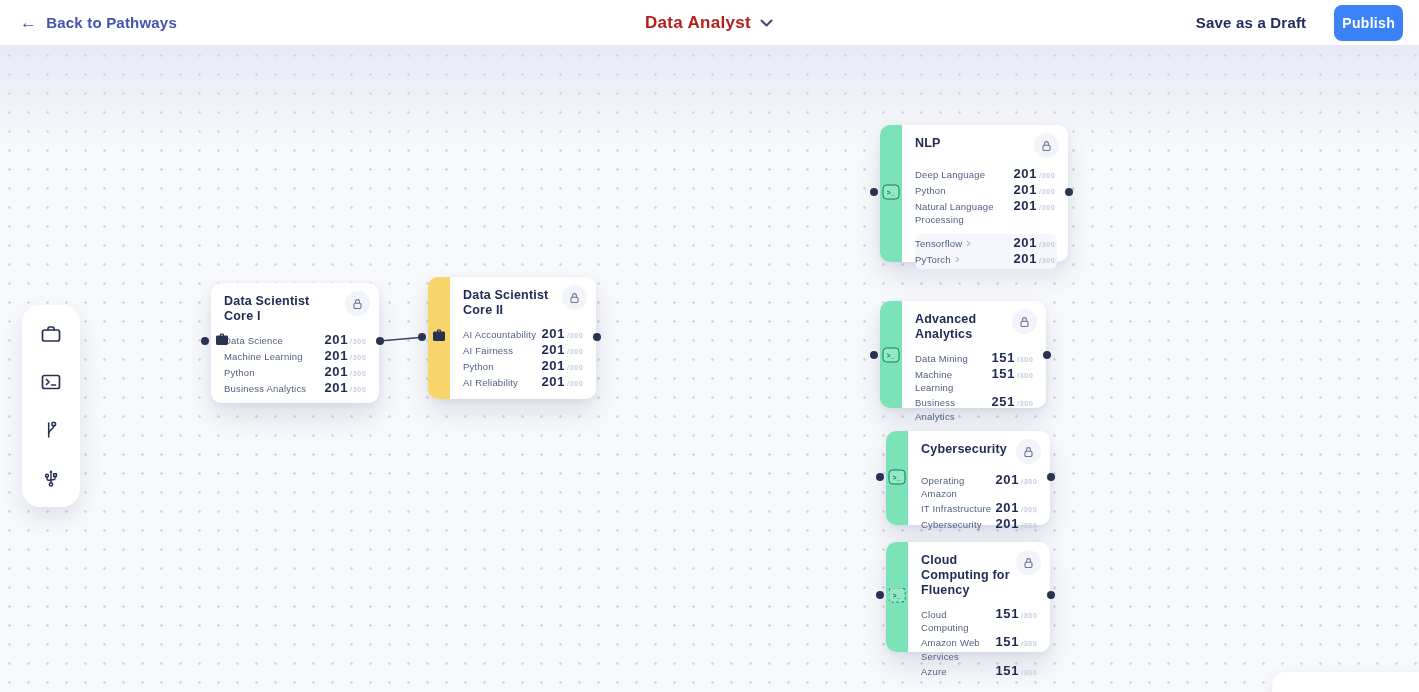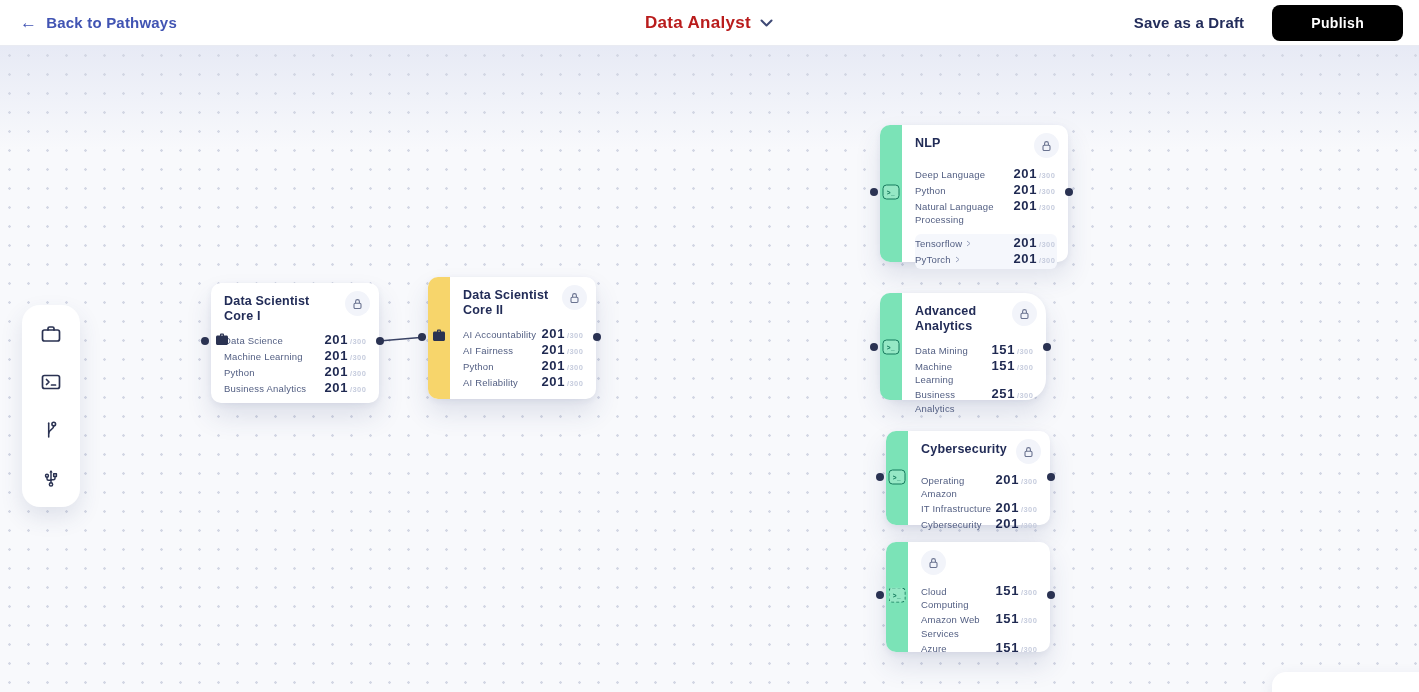--- a/index.html
+++ b/index.html
@@ -11,22 +11,22 @@
   .header { position:absolute; top:0; left:0; right:0; height:46px; background:#fff;
     border-bottom:1px solid #E9EBF2; display:flex; align-items:center; z-index:10; }
   .back-link { display:flex; align-items:center; gap:9px; margin-left:20px;
     color:#4154B3; font-weight:bold; font-size:15px; letter-spacing:.2px; cursor:pointer; }
   .back-arrow { font-size:17px; line-height:1; }
   .title-wrap { position:absolute; left:50%; transform:translateX(-50%);
     display:flex; align-items:center; gap:9px; color:#b91c1c; font-weight:bold;
     font-size:17px; letter-spacing:.3px; cursor:pointer; }
   .header-right { margin-left:auto; display:flex; align-items:center; gap:28px; margin-right:16px; }
   .save-draft { color:#232D5B; font-weight:bold; font-size:15px; letter-spacing:.2px; cursor:pointer; }
-  .publish-btn { background:#000000; color:#fff; font-weight:bold; font-size:14px;
-    letter-spacing:.3px; padding:10px 39px; border-radius:8px; border:none; cursor:pointer; }
+  .publish-btn { background:#3b82f6; color:#fff; font-weight:bold; font-size:14px;
+    letter-spacing:.3px; padding:10px 8px; border-radius:8px; border:none; cursor:pointer; }
 
   
   .canvas { position:absolute; top:46px; left:0; right:0; bottom:0;
     background-color:#F8F9FC;
     background-image:
       radial-gradient(circle, #D3D7E4 1.1px, transparent 1.5px),
       linear-gradient(180deg, #E7EAF5 0%, rgba(231,234,245,0) 16%);
     background-size:19px 19px, 100% 100%; }
 
   
@@ -275,21 +275,21 @@
           </span>
           <span style="flex:1"></span>
           <span class="skill-value">201</span>
           <span class="skill-max">/300</span>
         </div>
       </div>
     </div>
   </div>
 </div>
 
-<div class="card" style="left:880px; top:293px; width:166px; height:107px;border-radius:21px; --dot-y:54px;">
+<div class="card" style="left:880px; top:301px; width:166px; height:107px; --dot-y:54px;">
   <div class="band green">
     <span class="band-icon term-chip">&gt;_</span>
   </div>
   <span class="dot left"></span>
   <span class="dot right"></span>
   <div class="card-body">
     <div class="card-head">
       <div class="card-title">Advanced Analytics</div>
       <div class="lock-badge">
         <svg width="11" height="12" viewBox="0 0 11 12" fill="none" stroke="#6A7390" stroke-width="1.1">
@@ -355,20 +355,21 @@
 </div>
 
 <div class="card" style="left:886px; top:542px; width:164px; height:110px; --dot-y:53px;">
   <div class="band green">
     <span class="band-icon term-chip dashed">&gt;_</span>
   </div>
   <span class="dot left"></span>
   <span class="dot right"></span>
   <div class="card-body">
     <div class="card-head">
+      <div class="card-title">Cloud Computing for Fluency</div>
       <div class="lock-badge">
         <svg width="11" height="12" viewBox="0 0 11 12" fill="none" stroke="#6A7390" stroke-width="1.1">
             <rect x="2" y="5.2" width="7" height="5.3" rx="1.2"></rect>
             <path d="M3.6 5.2V3.5a1.9 1.9 0 0 1 3.8 0v1.7"></path>
           </svg>
       </div>
     </div>
     <div class="skills">
       <div class="skill-row">
         <span class="skill-label">Cloud Computing</span>

